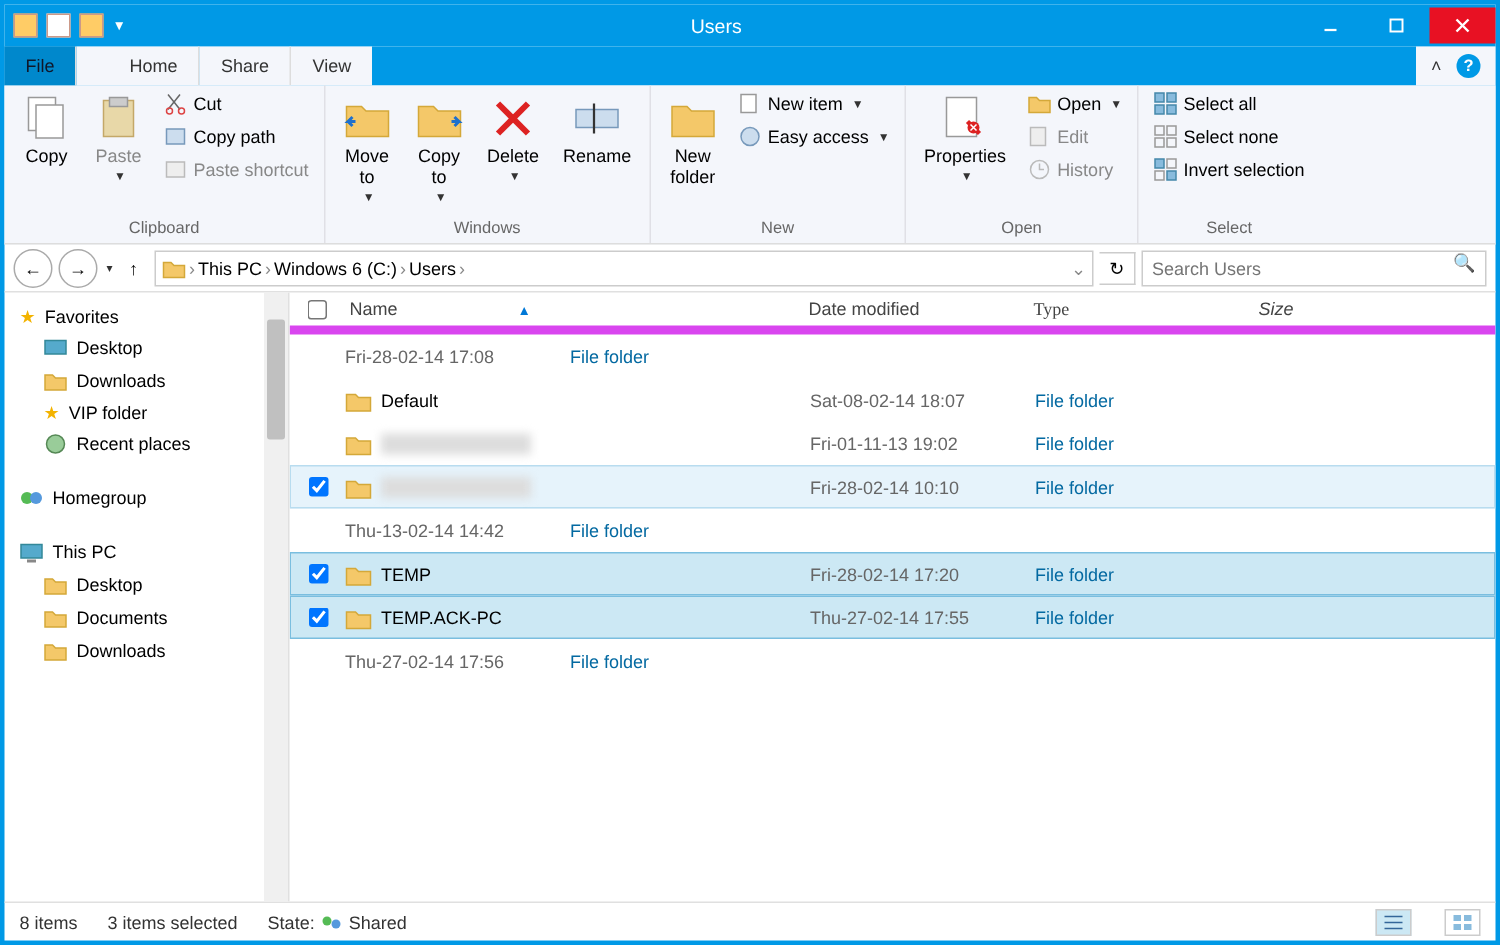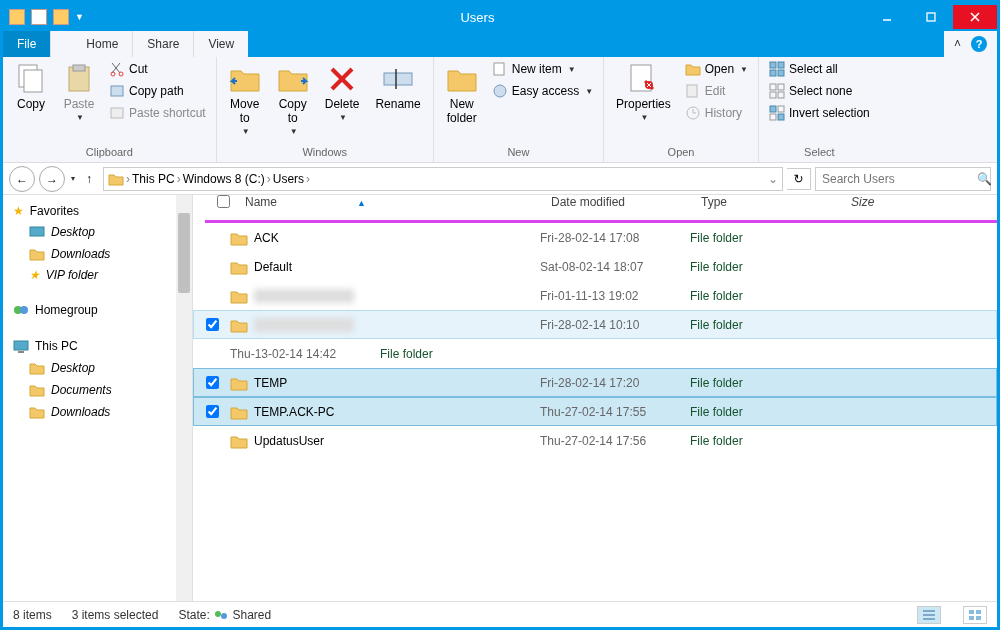--- a/index.html
+++ b/index.html
@@ -7,66 +7,66 @@
 .window { width: 1000px; height: 630px; border: 3px solid #0099e6; display: flex; flex-direction: column; background: #fff; }
 .titlebar { height: 28px; background: #0099e6; display: flex; align-items: center; color: #fff; }
 .titlebar-icons { display: flex; gap: 6px; padding: 0 6px; }
 .titlebar-icon { width: 16px; height: 16px; background: #ffcc66; border: 1px solid #c98; }
 .titlebar-title { flex: 1; text-align: center; font-size: 13px; }
 .window-controls { display: flex; }
 .window-btn { width: 44px; height: 24px; display: flex; align-items: center; justify-content: center; color: #fff; }
 .window-btn.close { background: #e81123; }
 .tabs { height: 26px; background: #0099e6; display: flex; align-items: flex-end; }
 .tab { padding: 4px 14px 4px 14px; color: #333; background: #f4f6fb; height: 26px; display: flex; align-items: center; border-right: 1px solid #ddd; }
-.tab.file { background: #0088cc; color: #ffffff; }
+.tab.file { background: #0088cc; color: #0f172a; }
 .tab.active { background: #f4f6fb; padding-left: 35px; }
 .tabs-spacer { flex: 1; }
 .collapse-help { display: flex; align-items: center; gap: 10px; padding: 0 10px; height: 26px; background: #f4f6fb; color: #333; }
 .help-icon { width: 16px; height: 16px; border-radius: 50%; background: #0099e6; color: #fff; display: flex; align-items: center; justify-content: center; font-size: 11px; font-weight: bold; }
 .ribbon { height: 106px; background: #f4f6fb; display: flex; border-bottom: 1px solid #ddd; }
 .ribbon-group { display: flex; flex-direction: column; border-right: 1px solid #e0e0e6; padding: 2px 6px; }
 .ribbon-group-content { flex: 1; display: flex; align-items: flex-start; gap: 4px; }
 .ribbon-group-label { text-align: center; color: #666; font-size: 11px; padding: 2px 0; }
 .ribbon-big-btn { display: flex; flex-direction: column; align-items: center; gap: 2px; padding: 4px 6px; cursor: pointer; }
 .ribbon-big-icon { width: 32px; height: 32px; }
 .ribbon-small-col { display: flex; flex-direction: column; gap: 2px; }
 .ribbon-small-btn { display: flex; align-items: center; gap: 4px; padding: 2px 4px; cursor: pointer; white-space: nowrap; }
 .ribbon-small-icon { width: 16px; height: 16px; }
 .folder-big { fill: #f4c869; stroke: #d4a839; }
 .navbar { height: 32px; display: flex; align-items: center; gap: 4px; padding: 2px 6px; border-bottom: 1px solid #e0e0e0; }
 .nav-btn { width: 26px; height: 26px; border: 1px solid #aaa; border-radius: 50%; display: flex; align-items: center; justify-content: center; cursor: pointer; }
 .nav-up { width: 20px; height: 20px; display: flex; align-items: center; justify-content: center; cursor: pointer; }
 .breadcrumb { flex: 1; height: 24px; border: 1px solid #ccc; display: flex; align-items: center; padding: 0 4px; gap: 2px; }
 .bc-chev { color: #888; }
 .refresh-btn { width: 24px; height: 22px; display: flex; align-items: center; justify-content: center; border: 1px solid #ccc; border-left: none; cursor: pointer; }
-.searchbox { width: 176px; height: 24px; border: 1px solid #ccc; display: flex; align-items: center; padding: 0 6px; color: #888; }
+.searchbox { width: 230px; height: 24px; border: 1px solid #ccc; display: flex; padding: 0 6px; color: #888; }
 .searchbox input { border: none; outline: none; flex: 1; font-size: 12px; color: #333; }
 .body { flex: 1; display: flex; overflow: hidden; }
 .sidebar { width: 190px; border-right: 1px solid #e0e0e0; padding: 6px 0; overflow: hidden; position: relative; }
 .sidebar-scroll { position: absolute; right: 0; top: 0; width: 16px; height: 100%; background: #f0f0f0; }
 .sidebar-thumb { position: absolute; right: 2px; top: 18px; width: 12px; height: 80px; background: #c0c0c0; border-radius: 2px; }
-.sidebar-item { display: flex; align-items: center; gap: 6px; padding: 3px 8px 3px 26px; cursor: pointer; font-style: italic; }
+.sidebar-item { display: flex; align-items: center; gap: 6px; padding: 3px 8px 3px 26px; cursor: pointer; }
 .sidebar-header { display: flex; align-items: center; gap: 6px; padding: 3px 8px 3px 10px; cursor: pointer; }
 .sidebar-icon { width: 16px; height: 16px; }
 .content { flex: 1; display: flex; flex-direction: column; overflow: hidden; }
-.col-headers { height: 28px; display: flex; border-bottom: 3px solid #d946ef; color: #444; margin-left: 12px; }
+.col-headers { height: 28px; display: flex; align-items: center; border-bottom: 6px solid #d946ef; color: #444; }
 .col-check { width: 36px; display: flex; justify-content: center; }
 .col-name { flex: 0 0 310px; padding-left: 4px; }
 .col-date { flex: 0 0 150px; }
-.col-type { flex: 0 0 150px; }
+.col-type { flex: 0 0 150px; font-family: Liberation Serif, serif; }
 .col-size { flex: 0 0 70px; font-style: italic; }
 .sort-arrow { color: #0078d7; font-size: 9px; margin-left: 80px; }
 .file-list { flex: 1; overflow: auto; }
 .file-row { height: 29px; display: flex; align-items: center; border: 1px solid transparent; }
 .file-row.selected { background: #cce8f4; border: 1px solid #7abedf; }
 .file-row.selected-light { background: #e6f3fb; border: 1px solid #b8dcef; }
 .row-check { width: 36px; display: flex; justify-content: center; }
 .row-name { flex: 0 0 310px; display: flex; align-items: center; gap: 6px; }
 .row-date { flex: 0 0 150px; color: #666; }
-.row-type { flex: 0 0 150px; color: #14532d; }
+.row-type { flex: 0 0 150px; color: #0369a1; }
 .row-size { flex: 0 0 70px; color: #666; }
 .folder-icon-sm { width: 18px; height: 16px; }
 .blurred { filter: blur(3px); background: #ddd; color: transparent; width: 100px; height: 14px; }
 .statusbar { height: 26px; border-top: 1px solid #e0e0e0; display: flex; align-items: center; padding: 0 10px; gap: 20px; font-size: 12px; color: #333; }
 .status-spacer { flex: 1; }
 .view-btn { width: 24px; height: 18px; border: 1px solid #ccc; margin-left: 2px; display: flex; align-items: center; justify-content: center; cursor: pointer; }
 .drop-arrow { font-size: 8px; margin-left: 2px; color: #333; }
 .chk { width: 13px; height: 13px; }
 .star-icon { color: #f3b300; }
 .dim { color: #888; }
@@ -316,21 +316,21 @@
     <div class="nav-up">
         <span>↑</span>
       </div>
     <div class="breadcrumb">
       <svg width="16" height="16">
           <path class="folder-big" d="M1 4h5l2 2h7v8H1z"></path>
         </svg>
       <span class="bc-chev">›</span>
       <span>This PC</span>
       <span class="bc-chev">›</span>
-      <span>Windows 8 (C:)</span>
+      <span>Windows 6 (C:)</span>
       <span class="bc-chev">›</span>
       <span>Users</span>
       <span class="bc-chev">›</span>
       <span style="flex:1"></span>
       <span class="bc-chev">⌄</span>
     </div>
     <div class="refresh-btn">
         <span>↻</span>
       </div>
     <div class="searchbox">
@@ -355,20 +355,26 @@
       <div class="sidebar-item">
           <svg class="sidebar-icon">
             <path class="folder-big" d="M1 4h5l2 2h7v8H1z"></path>
           </svg>
           <span>Downloads</span>
         </div>
       <div class="sidebar-item">
           <span class="star-icon">★</span>
           <span>VIP folder</span>
         </div>
+      <div class="sidebar-item">
+          <svg class="sidebar-icon">
+            <circle cx="8" cy="8" r="6" fill="#9c9" stroke="#585"></circle>
+          </svg>
+          <span>Recent places</span>
+        </div>
       <div style="height:14px"></div>
       <div class="sidebar-header">
           <svg class="sidebar-icon">
             <circle cx="5" cy="8" r="4" fill="#5b5"></circle>
             <circle cx="11" cy="8" r="4" fill="#59d"></circle>
           </svg>
           <span>Homegroup</span>
         </div>
       <div style="height:14px"></div>
       <div class="sidebar-header">
@@ -405,112 +411,100 @@
       <div class="col-headers">
         <div class="col-check">
             <input type="checkbox" class="chk" style="">
           </div>
         <div class="col-name"><span>Name</span><span class="sort-arrow">▲</span></div>
         <div class="col-date">Date modified</div>
         <div class="col-type">Type</div>
         <div class="col-size">Size</div>
       </div>
       <div class="file-list" id="file-list">
+          <div class="file-row">
+            <div class="row-check"></div>
+            <div class="row-date">Fri-28-02-14 17:08</div>
+            <div class="row-type">File folder</div>
+            <div class="row-size"></div>
+          </div>
           <div class="file-row">
             <div class="row-check"></div>
             <div class="row-name">
               <svg class="folder-icon-sm">
                 <path d="M1 4h6l2 2h8v9H1z" fill="#f4c869" stroke="#d4a839"></path>
               </svg>
-              <span>ACK</span>
-            </div>
-            <div class="row-date">Fri-28-02-14 17:08</div>
+              <span>Default</span>
+            </div>
+            <div class="row-date">Sat-08-02-14 18:07</div>
             <div class="row-type">File folder</div>
             <div class="row-size"></div>
           </div>
           <div class="file-row">
             <div class="row-check"></div>
             <div class="row-name">
               <svg class="folder-icon-sm">
                 <path d="M1 4h6l2 2h8v9H1z" fill="#f4c869" stroke="#d4a839"></path>
               </svg>
-              <span>Default</span>
-            </div>
-            <div class="row-date">Sat-08-02-14 18:07</div>
-            <div class="row-type">File folder</div>
-            <div class="row-size"></div>
-          </div>
-          <div class="file-row">
-            <div class="row-check"></div>
+              <span class="blurred">________</span>
+            </div>
+            <div class="row-date">Fri-01-11-13 19:02</div>
+            <div class="row-type">File folder</div>
+            <div class="row-size"></div>
+          </div>
+          <div class="file-row selected-light">
+            <div class="row-check">
+              <input type="checkbox" class="chk" checked="" style="">
+            </div>
             <div class="row-name">
               <svg class="folder-icon-sm">
                 <path d="M1 4h6l2 2h8v9H1z" fill="#f4c869" stroke="#d4a839"></path>
               </svg>
-              <span class="blurred">________</span>
-            </div>
-            <div class="row-date">Fri-01-11-13 19:02</div>
-            <div class="row-type">File folder</div>
-            <div class="row-size"></div>
-          </div>
-          <div class="file-row selected-light">
+              <span class="blurred">____________</span>
+            </div>
+            <div class="row-date">Fri-28-02-14 10:10</div>
+            <div class="row-type">File folder</div>
+            <div class="row-size"></div>
+          </div>
+          <div class="file-row">
+            <div class="row-check"></div>
+            <div class="row-date">Thu-13-02-14 14:42</div>
+            <div class="row-type">File folder</div>
+            <div class="row-size"></div>
+          </div>
+          <div class="file-row selected">
             <div class="row-check">
               <input type="checkbox" class="chk" checked="" style="">
             </div>
             <div class="row-name">
               <svg class="folder-icon-sm">
                 <path d="M1 4h6l2 2h8v9H1z" fill="#f4c869" stroke="#d4a839"></path>
               </svg>
-              <span class="blurred">____________</span>
-            </div>
-            <div class="row-date">Fri-28-02-14 10:10</div>
-            <div class="row-type">File folder</div>
-            <div class="row-size"></div>
-          </div>
-          <div class="file-row">
-            <div class="row-check"></div>
-            <div class="row-date">Thu-13-02-14 14:42</div>
+              <span>TEMP</span>
+            </div>
+            <div class="row-date">Fri-28-02-14 17:20</div>
             <div class="row-type">File folder</div>
             <div class="row-size"></div>
           </div>
           <div class="file-row selected">
             <div class="row-check">
               <input type="checkbox" class="chk" checked="" style="">
             </div>
             <div class="row-name">
               <svg class="folder-icon-sm">
                 <path d="M1 4h6l2 2h8v9H1z" fill="#f4c869" stroke="#d4a839"></path>
               </svg>
-              <span>TEMP</span>
-            </div>
-            <div class="row-date">Fri-28-02-14 17:20</div>
-            <div class="row-type">File folder</div>
-            <div class="row-size"></div>
-          </div>
-          <div class="file-row selected">
-            <div class="row-check">
-              <input type="checkbox" class="chk" checked="" style="">
-            </div>
-            <div class="row-name">
-              <svg class="folder-icon-sm">
-                <path d="M1 4h6l2 2h8v9H1z" fill="#f4c869" stroke="#d4a839"></path>
-              </svg>
               <span>TEMP.ACK-PC</span>
             </div>
             <div class="row-date">Thu-27-02-14 17:55</div>
             <div class="row-type">File folder</div>
             <div class="row-size"></div>
           </div>
           <div class="file-row">
             <div class="row-check"></div>
-            <div class="row-name">
-              <svg class="folder-icon-sm">
-                <path d="M1 4h6l2 2h8v9H1z" fill="#f4c869" stroke="#d4a839"></path>
-              </svg>
-              <span>UpdatusUser</span>
-            </div>
             <div class="row-date">Thu-27-02-14 17:56</div>
             <div class="row-type">File folder</div>
             <div class="row-size"></div>
           </div>
         </div>
     </div>
   </div>
 
   <div class="statusbar">
     <span>8 items</span>

